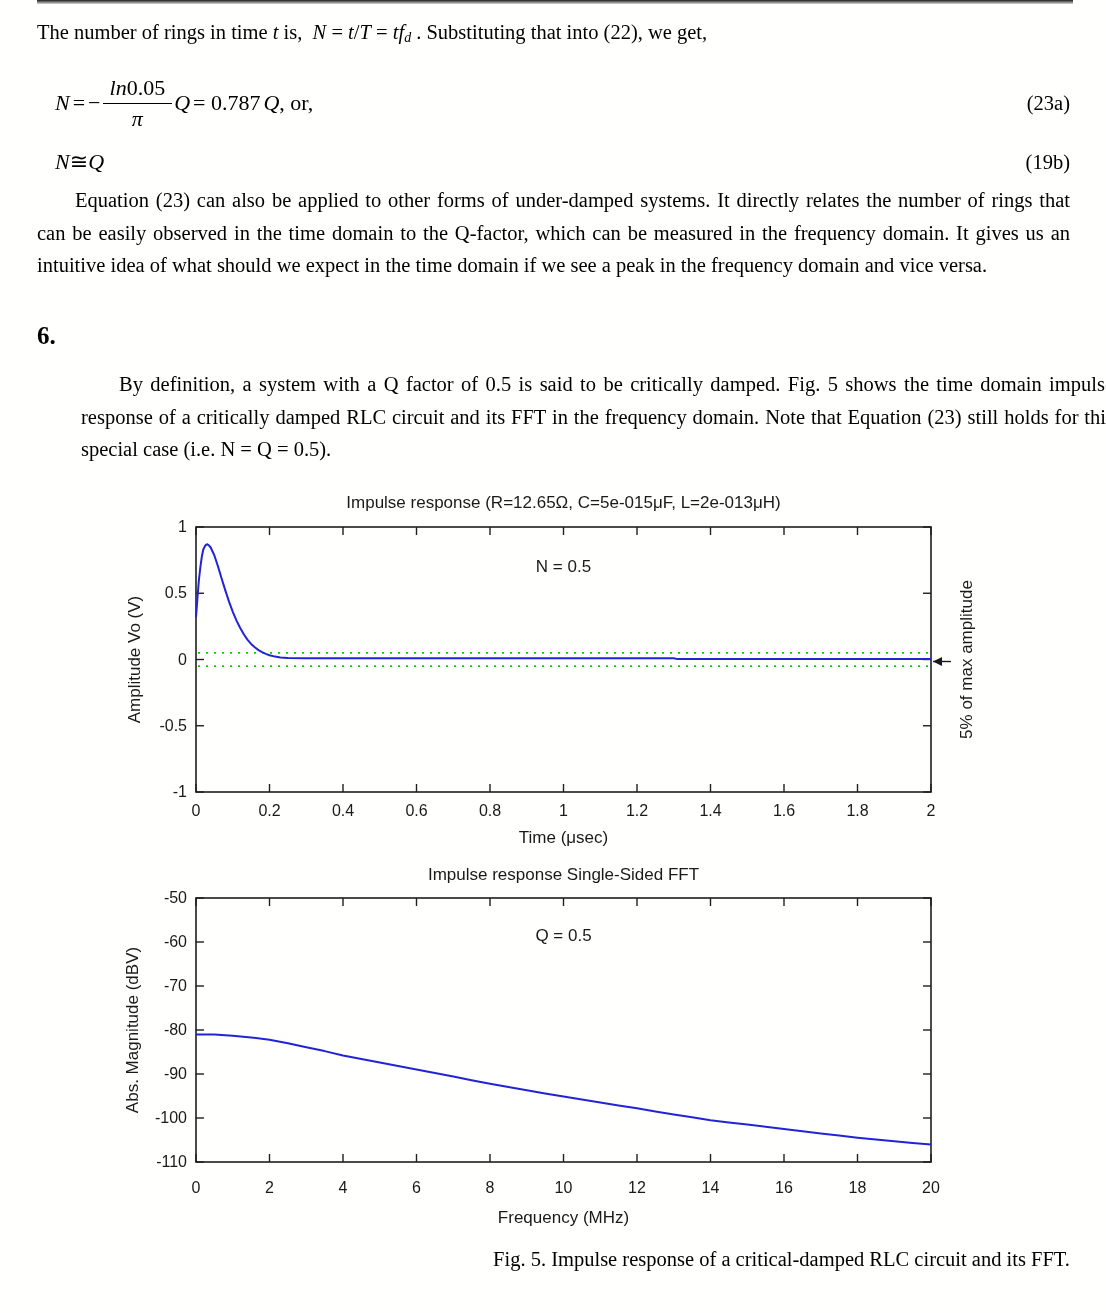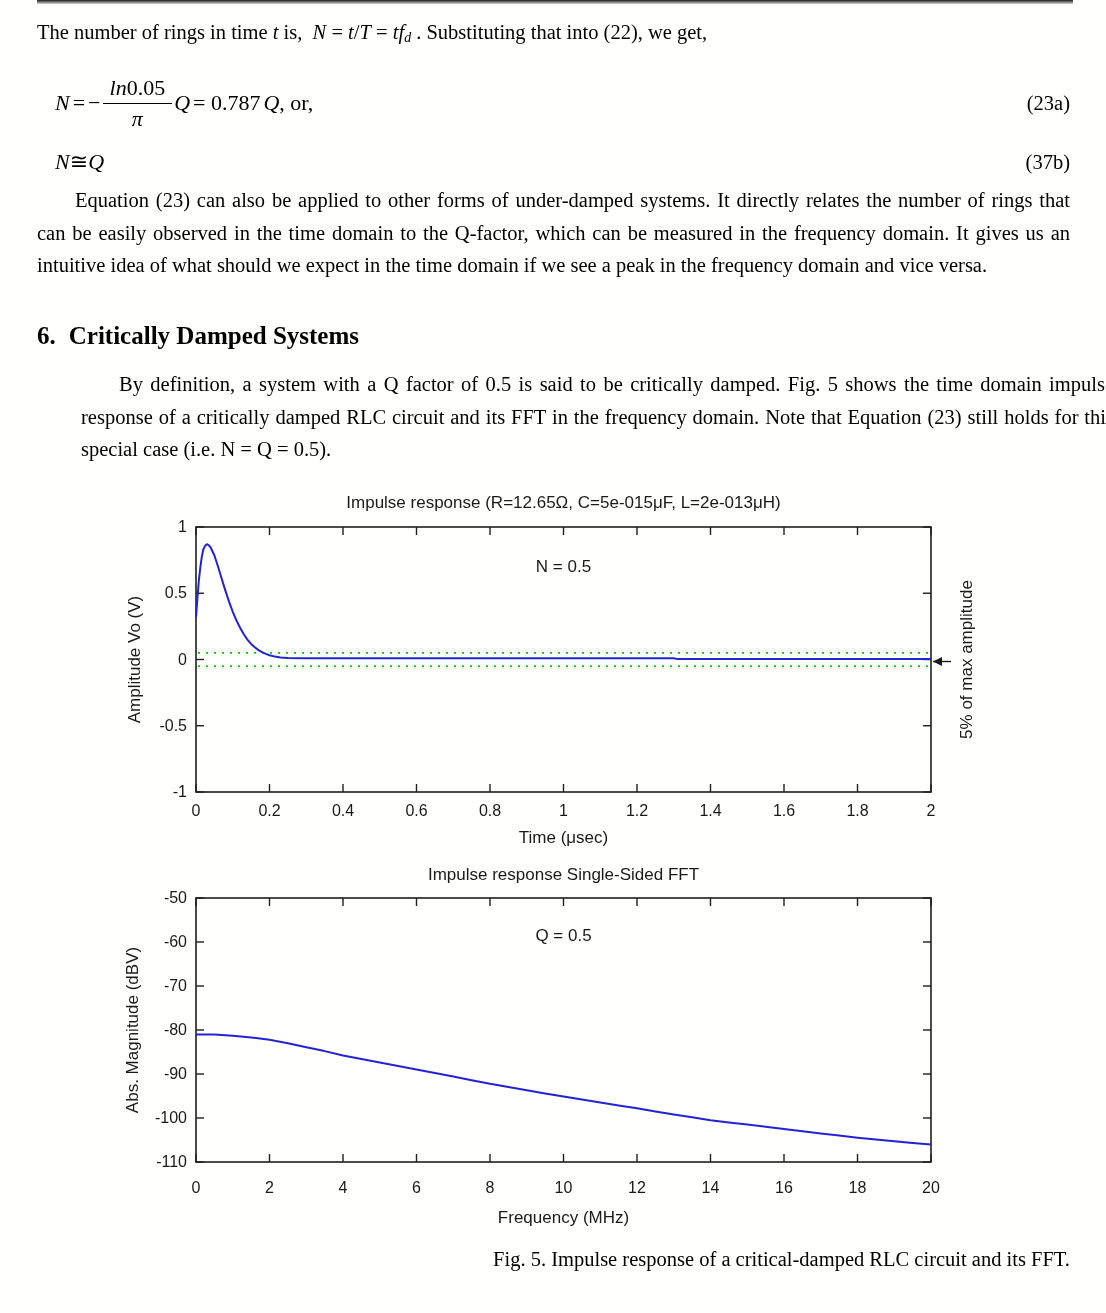--- a/index.html
+++ b/index.html
@@ -50,28 +50,27 @@
     </div>
     <span class="eqtag">(23a)</span>
   </div>
 
   <div class="abs" style="left:37px;top:144px;width:1033px;height:36px;">
     <div class="eqrow" style="padding-left:18px;height:100%;">
         <span class="seg-i">N</span>
         <span class="seg-n"> ≅ </span>
         <span class="seg-i">Q</span>
       </div>
-    <span class="eqtag">(37b)</span>
+    <span class="eqtag">(19b)</span>
   </div>
 
   <div class="abs bodytext indent" style="left:37px;top:184px;width:1033px;">Equation (23) can also be applied to other forms of under-damped systems. It directly relates the number of rings that can be easily observed in the time domain to the Q-factor, which can be measured in the frequency domain. It gives us an intuitive idea of what should we expect in the time domain if we see a peak in the frequency domain and vice versa.</div>
 
   <div id="heading" class="abs" style="left:37px;top:322px;width:1033px;">
     <span class="num">6.</span>
-    <span>Critically Damped Systems</span>
   </div>
 
   <div class="abs bodytext indent" style="left:37px;top:368px;width:1033px;margin-left:44px;">By definition, a system with a Q factor of 0.5 is said to be critically damped. Fig. 5 shows the time domain impulse response of a critically damped RLC circuit and its FFT in the frequency domain. Note that Equation (23) still holds for this special case (i.e. N = Q = 0.5).</div>
 
   <svg id="plot1" class="abs" style="left:0;top:487px;" width="1106" height="365">
       <text x="563.5" y="21" text-anchor="middle" font-size="17">Impulse response (R=12.65Ω, C=5e-015μF, L=2e-013μH)</text>
       <rect x="196" y="40" width="735" height="265" fill="none" stroke="#1f1f1f" stroke-width="1.6"></rect>
       <line x1="196" y1="305" x2="196" y2="297" stroke="#1f1f1f" stroke-width="1.4"></line>
       <line x1="196" y1="40" x2="196" y2="48" stroke="#1f1f1f" stroke-width="1.4"></line>
       <text x="196" y="329" text-anchor="middle" font-size="16">0</text>

